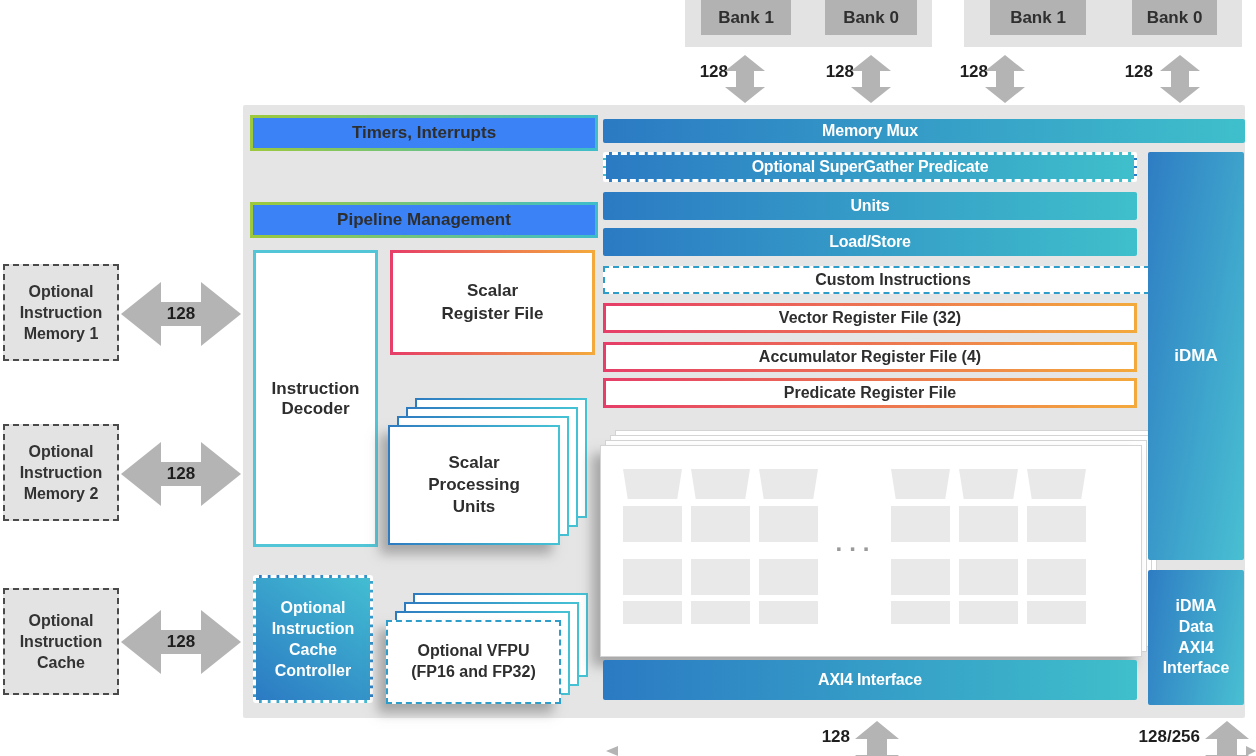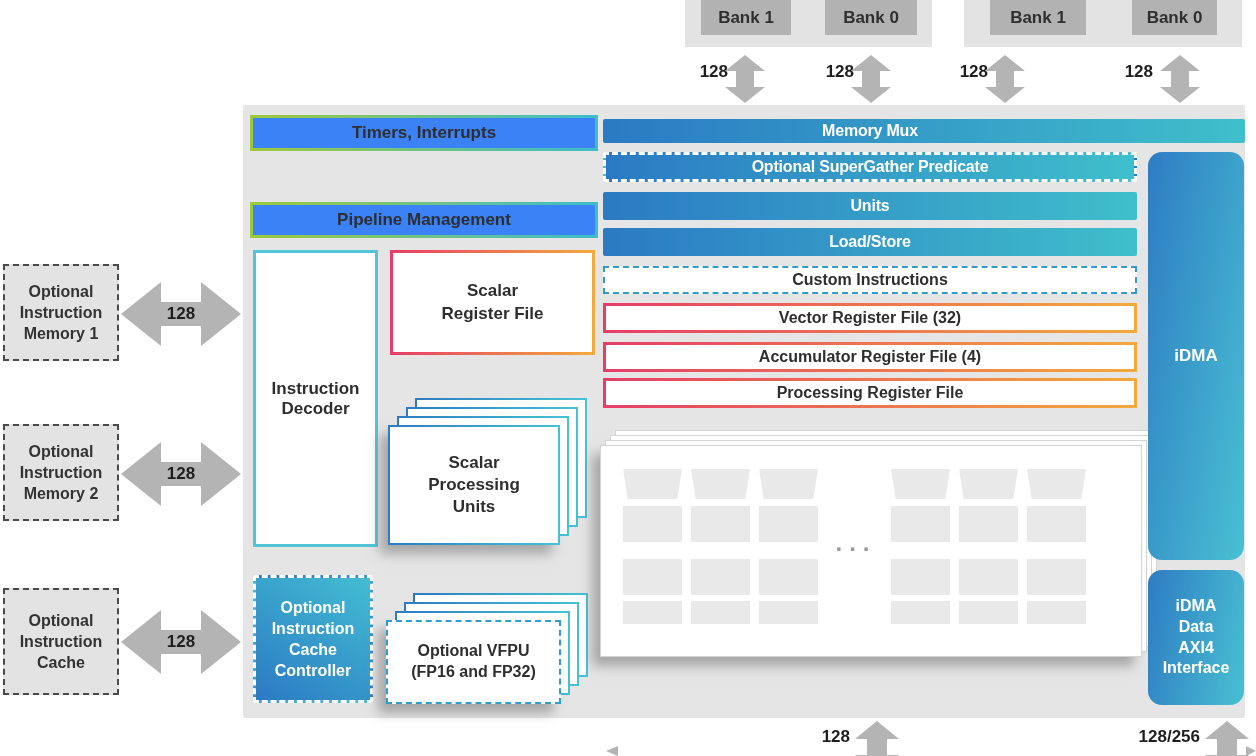--- a/index.html
+++ b/index.html
@@ -34,21 +34,21 @@
   .stack-layer{position:absolute;background:#fff;border:2px solid;
                border-image:linear-gradient(90deg,#2e7bc0,#45c2d4) 1;}
   .shadow-bl{box-shadow:-8px 9px 11px rgba(115,115,115,0.55);}
   .card-layer{position:absolute;background:#fff;border:1px solid #d4d4d4;}
   .vu-group{position:absolute;}
   .vu-cell{position:absolute;background:#e9e9e9;}
   .vu-trap{clip-path:polygon(0 0,100% 0,92% 100%,8% 100%);}
   .dots{font-size:24px;font-weight:700;color:#9a9a9a;letter-spacing:7px;}
 
   .idma-box{background:linear-gradient(100deg,#2e7cc3,#49c0d2);color:#fff;
-            font-weight:700;border-radius:14px;}
+            font-weight:700;border-radius:2px;}
 </style>
 </head>
 <body>
 
 <div class="stage">
 
   <div class="abs panel" style="left:243px;top:105px;width:1002px;height:613px;"></div>
 
   <div class="abs bank-wrap" style="left:685px;top:0;width:247px;height:47px;">
     <div class="abs bank flexc" style="left:16px;top:0;width:90px;height:35px;">Bank 1</div>
@@ -134,25 +134,25 @@
 (FP16 and FP32)</div>
   </div>
 
   <div class="abs grad-bar" style="left:603px;top:119px;width:642px;height:24px;">
     <div class="abs flexc" style="left:0;top:0;width:534px;height:24px;">Memory Mux</div>
   </div>
 
   <div class="abs grad-bar dash-white flexc" style="left:603px;top:152px;width:528px;height:24px;">Optional SuperGather Predicate</div>
   <div class="abs grad-bar flexc" style="left:603px;top:192px;width:534px;height:28px;">Units</div>
   <div class="abs grad-bar flexc" style="left:603px;top:228px;width:534px;height:28px;">Load/Store</div>
-  <div class="abs white-bar dash-blue flexc" style="left:603px;top:266px;width:530px;height:24px;">Custom Instructions</div>
+  <div class="abs white-bar dash-blue flexc" style="left:603px;top:266px;width:530px;height:24px;padding-left:23px;">Custom Instructions</div>
 
   <div class="abs bgrad-po white-bar flexc" style="left:603px;top:303px;width:528px;height:24px;">Vector Register File (32)</div>
   <div class="abs bgrad-po white-bar flexc" style="left:603px;top:342px;width:528px;height:24px;">Accumulator Register File (4)</div>
-  <div class="abs bgrad-po white-bar flexc" style="left:603px;top:378px;width:528px;height:24px;">Processing Register File</div>
+  <div class="abs bgrad-po white-bar flexc" style="left:603px;top:378px;width:528px;height:24px;">Predicate Register File</div>
 
   <div class="abs" style="left:600px;top:430px;width:555px;height:225px;">
     <div class="card-layer" style="left:15px;top:0;width:540px;height:210px;"></div>
     <div class="card-layer" style="left:10px;top:5px;width:540px;height:210px;"></div>
     <div class="card-layer" style="left:5px;top:10px;width:540px;height:210px;"></div>
     <div class="card-layer shadow-bl" style="left:0;top:15px;width:540px;height:210px;">
       <div class="vu-group" style="left:22px;top:23px;width:195px;height:157px;">
           <div class="vu-cell vu-trap" style="left: 0px; top: 0px; width: 59px; height: 30px;"></div>
           <div class="vu-cell vu-trap" style="left: 68px; top: 0px; width: 59px; height: 30px;"></div>
           <div class="vu-cell vu-trap" style="left: 136px; top: 0px; width: 59px; height: 30px;"></div>
@@ -177,20 +177,21 @@
           <div class="vu-cell" style="left: 68px; top: 90px; width: 59px; height: 36px;"></div>
           <div class="vu-cell" style="left: 136px; top: 90px; width: 59px; height: 36px;"></div>
           <div class="vu-cell" style="left: 0px; top: 132px; width: 59px; height: 23px;"></div>
           <div class="vu-cell" style="left: 68px; top: 132px; width: 59px; height: 23px;"></div>
           <div class="vu-cell" style="left: 136px; top: 132px; width: 59px; height: 23px;"></div>
         </div>
       <div class="abs dots flexc" style="left:220px;top:85px;width:70px;height:24px;">...</div>
     </div>
   </div>
 
+  <div class="abs grad-bar flexc" style="left:603px;top:660px;width:534px;height:40px;">AXI4 Interface</div>
 
   <div class="abs idma-box flexc" style="left:1148px;top:152px;width:96px;height:408px;font-size:17px;">iDMA</div>
   <div class="abs idma-box flexc ml" style="left:1148px;top:570px;width:96px;height:135px;font-size:16px;line-height:1.3;">iDMA
 Data
 AXI4
 Interface</div>
 
   <div class="abs buslabel" style="left:790px;top:727px;width:60px;text-align:right;">128</div>
   <svg class="abs" style="left:855px;top:721px;" width="44" height="52" viewBox="0 0 44 52">
       <polygon class="arrow" points="22,0 44,18 32,18 32,34 44,34 22,52 0,34 12,34 12,18 0,18"></polygon>

